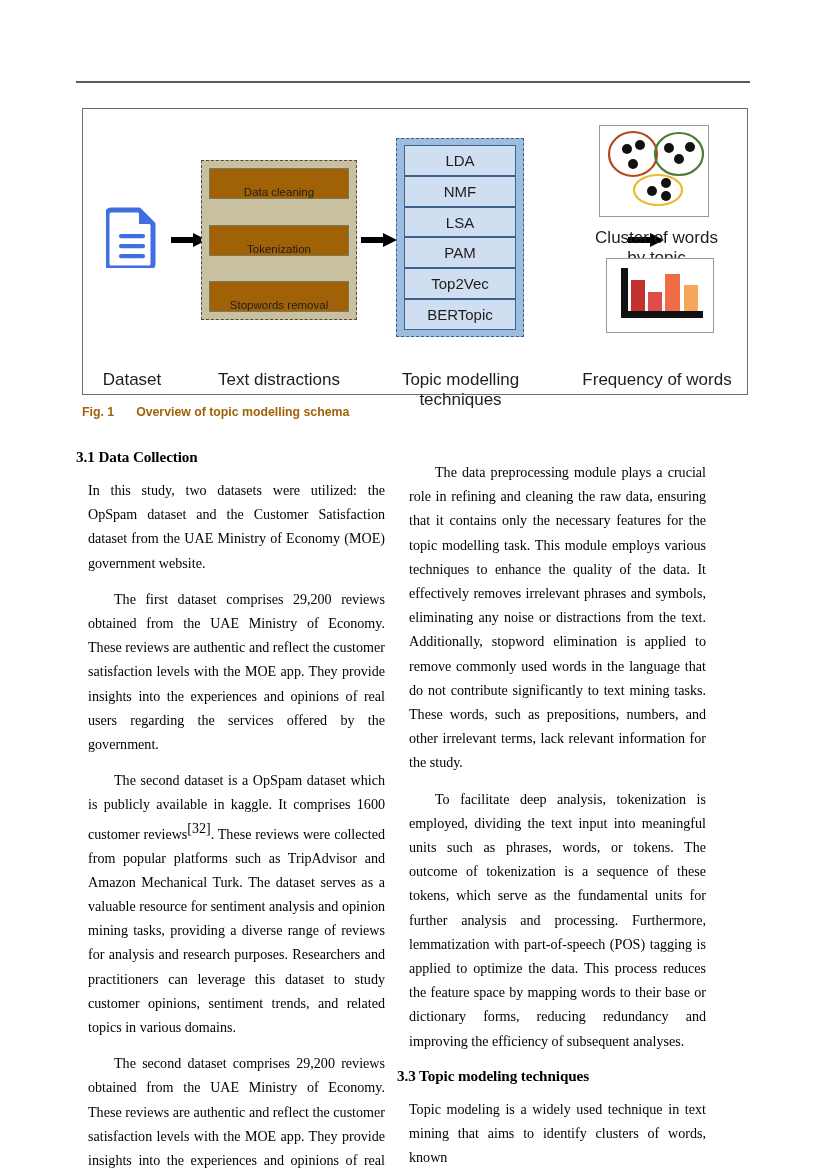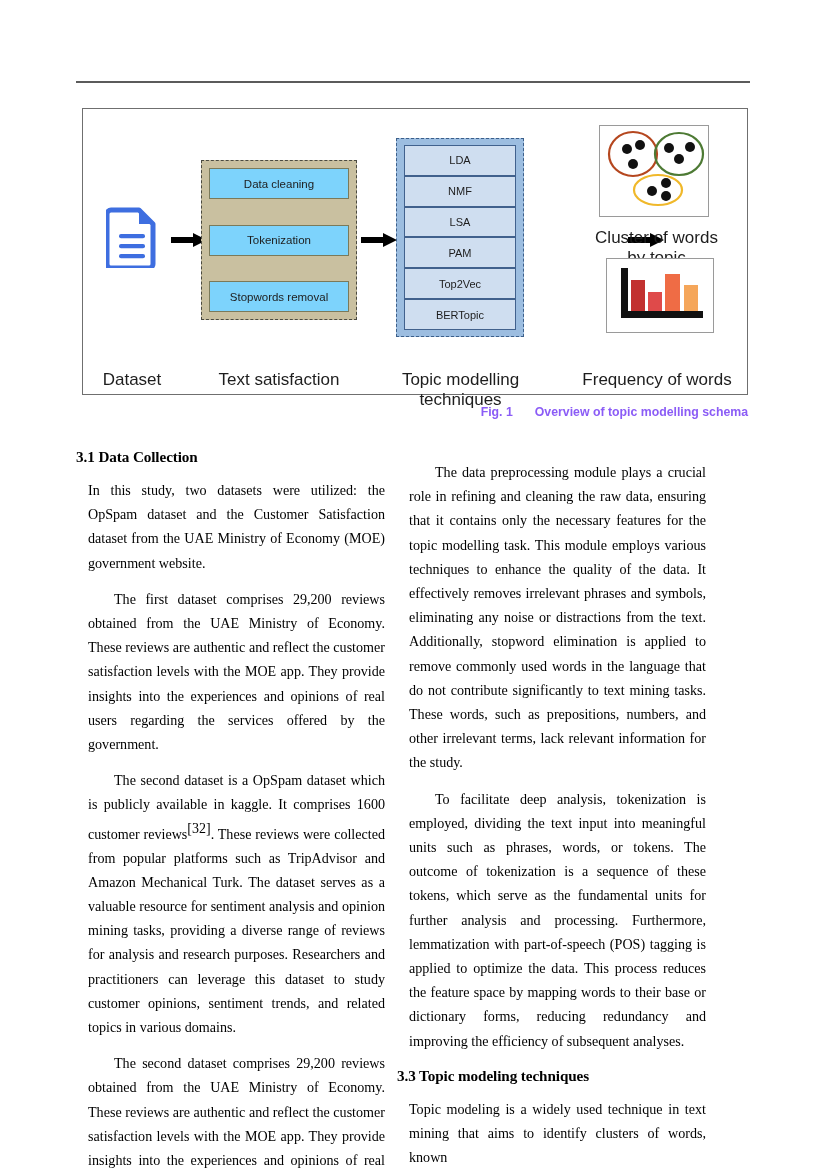--- a/index.html
+++ b/index.html
@@ -70,26 +70,26 @@
     height: 160px;
     background: #c9c0a0;
     border: 1.6px dashed #4a4a40;
     box-sizing: border-box;
     padding: 7px 7px;
     display: flex;
     flex-direction: column;
     justify-content: space-between;
   }
   .prep-item {
-    background: #7dd3fc;
+    background: #a16207;
     border: 1px solid #7a7a5a;
     box-sizing: border-box;
     height: 31px;
     display: flex;
-    align-items: center;
+    align-items: flex-end;
     justify-content: center;
     font-family: "Liberation Sans", sans-serif;
     font-size: 11.5px;
     color: #1d1d1d;
   }
 
   
   .topic-box {
     position: absolute;
     left: 396px;
@@ -106,21 +106,21 @@
   }
   .topic-item {
     background: #cfdef0;
     border: 1px solid #41618d;
     box-sizing: border-box;
     height: 38px;
     display: flex;
     align-items: center;
     justify-content: center;
     font-family: "Liberation Sans", sans-serif;
-    font-size: 11px;
+    font-size: 15px;
     color: #1d1d1d;
   }
 
   
   .cluster-panel {
     position: absolute;
     left: 599px;
     top: 125px;
     width: 110px;
     height: 92px;
@@ -161,25 +161,25 @@
   .fl-prep      { left: 212px; top: 370px; width: 134px; }
   .fl-topic     { left: 372px; top: 370px; width: 177px; }
   .fl-freq      { left: 582px; top: 370px; width: 150px; }
 
   
   .fig-caption {
     position: absolute;
     left: 82px;
     top: 405px;
     width: 666px;
-    text-align: right;
+    text-align: left;
     font-family: "Liberation Sans", sans-serif;
     font-size: 12.3px;
     font-weight: bold;
-    color: #8b5cf6;
+    color: #a16207;
   }
   .fig-caption .cap-num { margin-right: 22px; }
 
   
   .columns {
     position: absolute;
     left: 76px;
     top: 448px;
     width: 674px;
     display: flex;
@@ -306,21 +306,21 @@
       <rect x="14" y="9" width="7" height="50" fill="#111111"></rect>
       <rect x="14" y="52" width="82" height="7" fill="#111111"></rect>
       <rect x="24" y="21" width="14" height="31" fill="#c2312f"></rect>
       <rect x="41" y="33" width="14" height="19" fill="#df4a4a"></rect>
       <rect x="58" y="15" width="15" height="37" fill="#ef6c45"></rect>
       <rect x="77" y="26" width="14" height="26" fill="#f5a65a"></rect>
     </svg>
   </div>
 
   <div class="fig-label fl-dataset">Dataset</div>
-  <div class="fig-label fl-prep">Text satisfaction</div>
+  <div class="fig-label fl-prep">Text distractions</div>
   <div class="fig-label fl-topic">Topic modelling techniques</div>
   <div class="fig-label fl-freq">Frequency of words</div>
 
   <div class="fig-caption">
     <span class="cap-num">Fig. 1</span><span>Overview of topic modelling schema</span>
   </div>
 
   <div class="columns">
 
     <div class="col">

